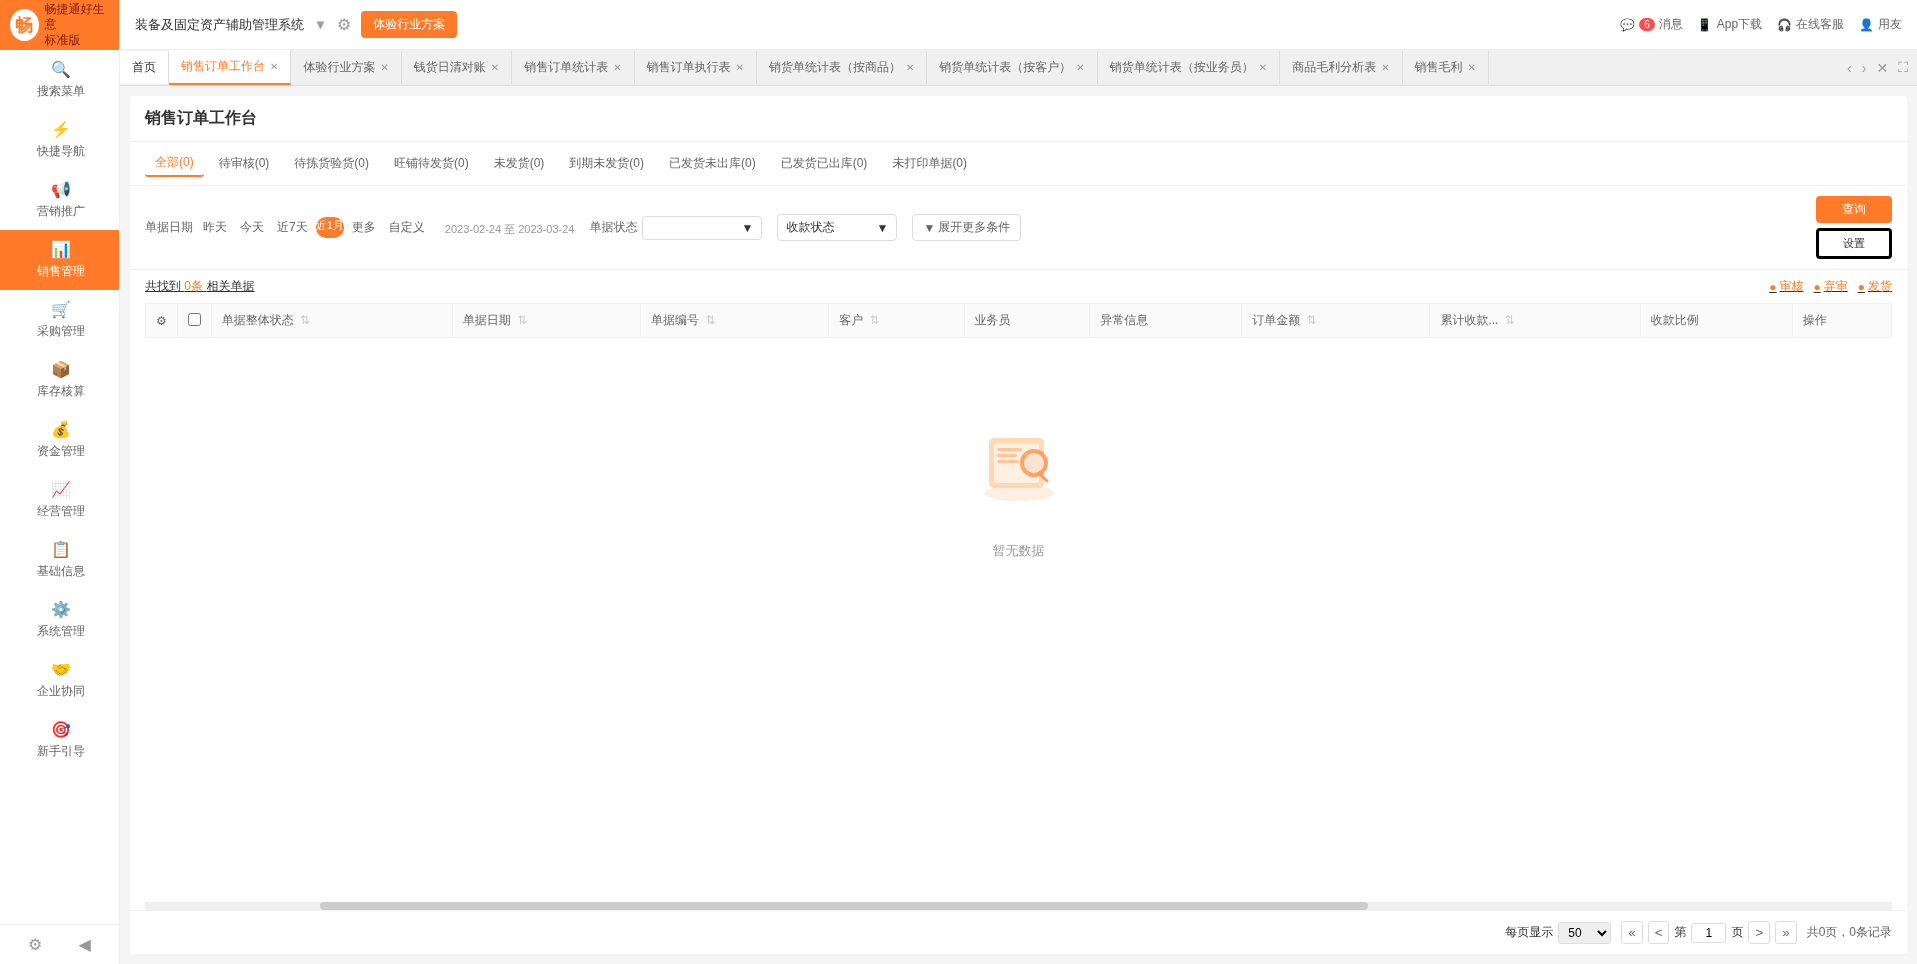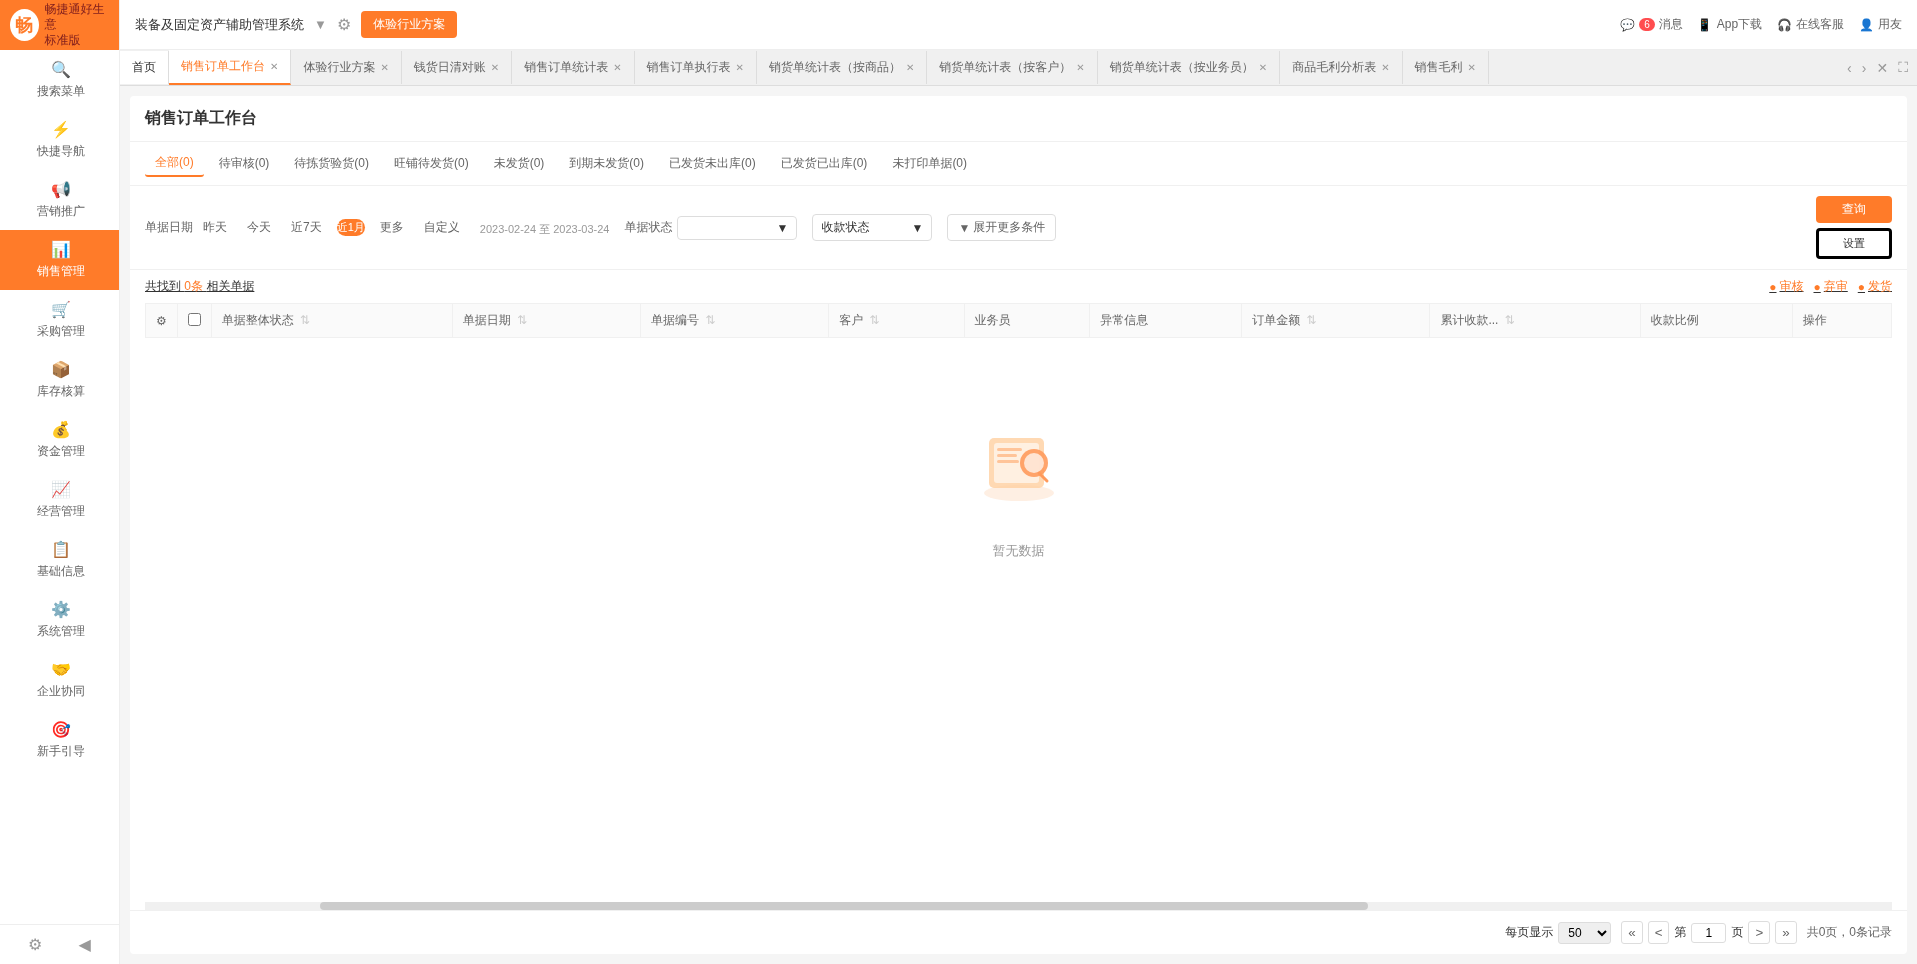--- a/index.html
+++ b/index.html
@@ -52,21 +52,21 @@
     
     .subtabs { display: flex; align-items: center; padding: 8px 15px; border-bottom: 1px solid #f0f0f0; gap: 5px; flex-shrink: 0; }
     .subtab { padding: 4px 10px; cursor: pointer; color: #666; font-size: 12px; border-radius: 3px; }
     .subtab.active { color: #ff7b29; border-bottom: 2px solid #ff7b29; }
 
     
     .filter-area { padding: 10px 15px; border-bottom: 1px solid #f0f0f0; flex-shrink: 0; }
     .filter-row { display: flex; align-items: center; gap: 15px; flex-wrap: wrap; }
     .filter-item { display: flex; align-items: center; gap: 5px; }
     .filter-label { color: #666; white-space: nowrap; }
-    .filter-date-options { display: flex; gap: 10px; align-items: center; }
+    .filter-date-options { display: flex; gap: 3px; }
     .date-opt { cursor: pointer; color: #666; padding: 2px 5px; }
     .date-highlight { background: #ff7b29; color: #fff; border-radius: 10px; padding: 1px 0; font-size: 11px; cursor: pointer; }
     .filter-select { border: 1px solid #ddd; border-radius: 4px; padding: 4px 8px; font-size: 12px; min-width: 120px; background: #fff; cursor: pointer; display: flex; align-items: center; justify-content: space-between; gap: 30px; }
     .filter-date-range { font-size: 11px; color: #999; margin-top: 3px; }
     .expand-btn { display: flex; align-items: center; gap: 3px; color: #666; cursor: pointer; font-size: 12px; border: 1px solid #ddd; border-radius: 4px; padding: 4px 10px; }
     .filter-actions { display: flex; flex-direction: column; gap: 5px; margin-left: auto; }
     .btn-query { background: #ff7b29; color: #fff; border: none; border-radius: 4px; padding: 5px 8px; cursor: pointer; font-size: 12px; }
     .btn-set { background: #fff; color: #333; border: 3px solid #000000; border-radius: 4px; padding: 5px 24px; cursor: pointer; font-size: 11px; }
 
     

